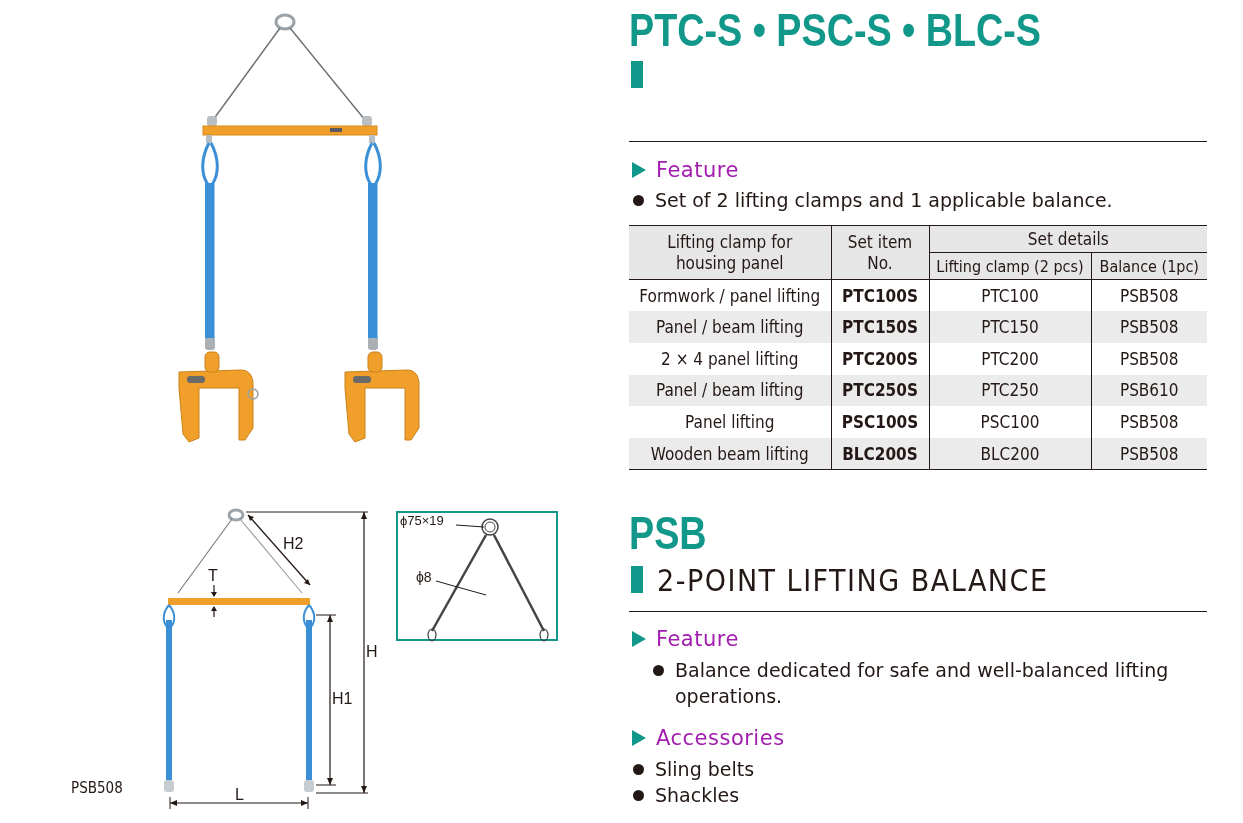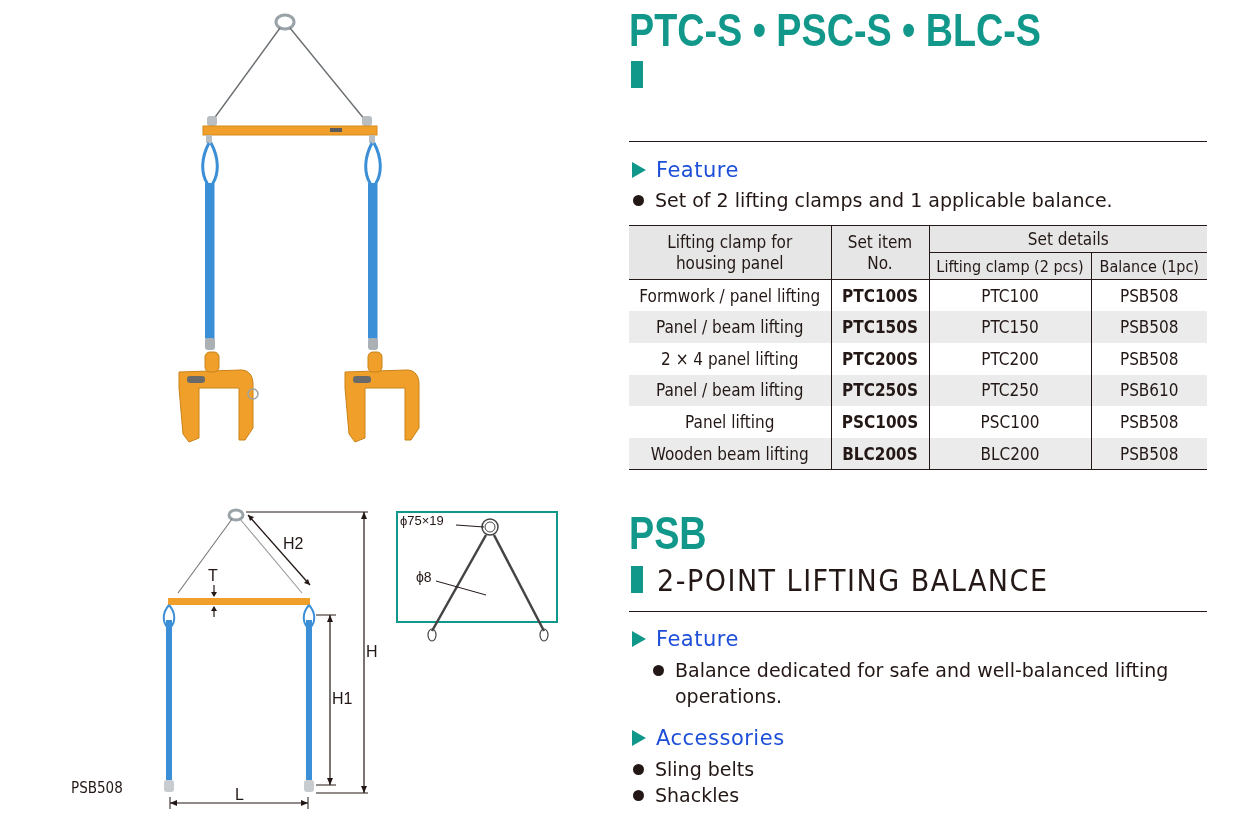--- a/index.html
+++ b/index.html
@@ -20,21 +20,21 @@
     display: flex; align-items: flex-start;
     font-family: "DejaVu Sans Condensed", "DejaVu Sans", sans-serif;
     font-size: 30px; line-height: 37px; letter-spacing: 1.5px;
     color: #231815;
   }
   .sub-title .bar { width: 12px; height: 27px; background: #12988a; margin-top: 4px; margin-right: 14px; flex: none; }
   .rule { height: 1px; background: #231815; }
 
   .section-head {
     display: flex; align-items: center;
-    font-size: 21px; color: #1d4ed8; letter-spacing: 0.5px;
+    font-size: 21px; color: #a21caf; letter-spacing: 0.5px;
   }
   .section-head .tri {
     width: 0; height: 0; border-top: 8px solid transparent; border-bottom: 8px solid transparent;
     border-left: 14px solid #12988a; margin-right: 10px;
   }
   .bullet-item { display: flex; align-items: flex-start; font-size: 19px; line-height: 26px; color: #231815; }
   .bullet-item .dot { width: 11px; height: 11px; border-radius: 50%; background: #231815; margin: 8px 11px 0 3px; flex: none; }
 
   
   table.spec {
@@ -142,21 +142,21 @@
   </svg>
   <span class="abs dim-label" style="left:133px;top:30px;">H2</span>
   <span class="abs dim-label" style="left:58px;top:62px;">T</span>
   <span class="abs dim-label" style="left:216px;top:138px;">H</span>
   <span class="abs dim-label" style="left:182px;top:185px;">H1</span>
   <span class="abs dim-label" style="left:85px;top:281px;">L</span>
 </div>
 
 <span class="abs model-caption" style="left:71px;top:779px;">PSB508</span>
 
-<div class="abs" style="left:396px;top:511px;width:162px;height:112px;border:2px solid #12988a;background:#fff;">
+<div class="abs" style="left:396px;top:511px;width:162px;height:130px;border:2px solid #12988a;background:#fff;">
   <svg width="158" height="133" viewBox="0 0 158 133">
     <circle cx="92" cy="14" r="8" fill="none" stroke="#444" stroke-width="1.5"></circle>
     <circle cx="92" cy="14" r="5" fill="none" stroke="#444" stroke-width="1"></circle>
     <line x1="88" y1="22" x2="34" y2="118" stroke="#444" stroke-width="2.5"></line>
     <line x1="96" y1="22" x2="146" y2="118" stroke="#444" stroke-width="2.5"></line>
     <ellipse cx="34" cy="122" rx="4" ry="6" fill="none" stroke="#444" stroke-width="1.2"></ellipse>
     <ellipse cx="146" cy="122" rx="4" ry="6" fill="none" stroke="#444" stroke-width="1.2"></ellipse>
     <line x1="58" y1="12" x2="86" y2="14" stroke="#231815" stroke-width="1"></line>
     <line x1="38" y1="68" x2="88" y2="82" stroke="#231815" stroke-width="1"></line>
   </svg>

